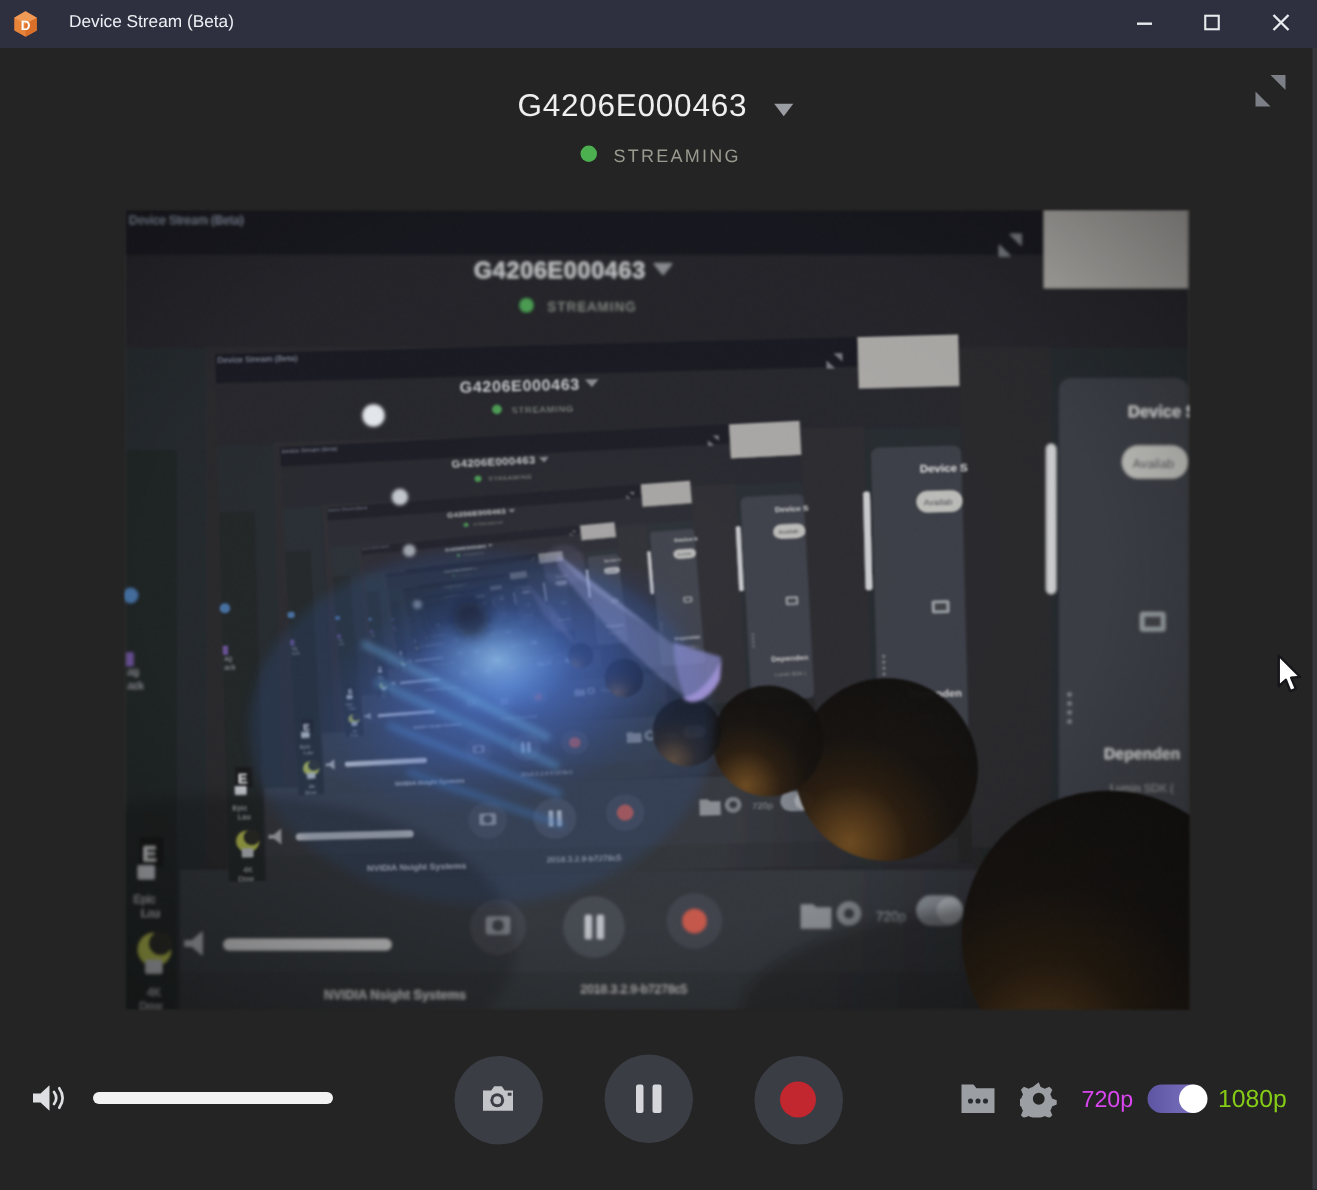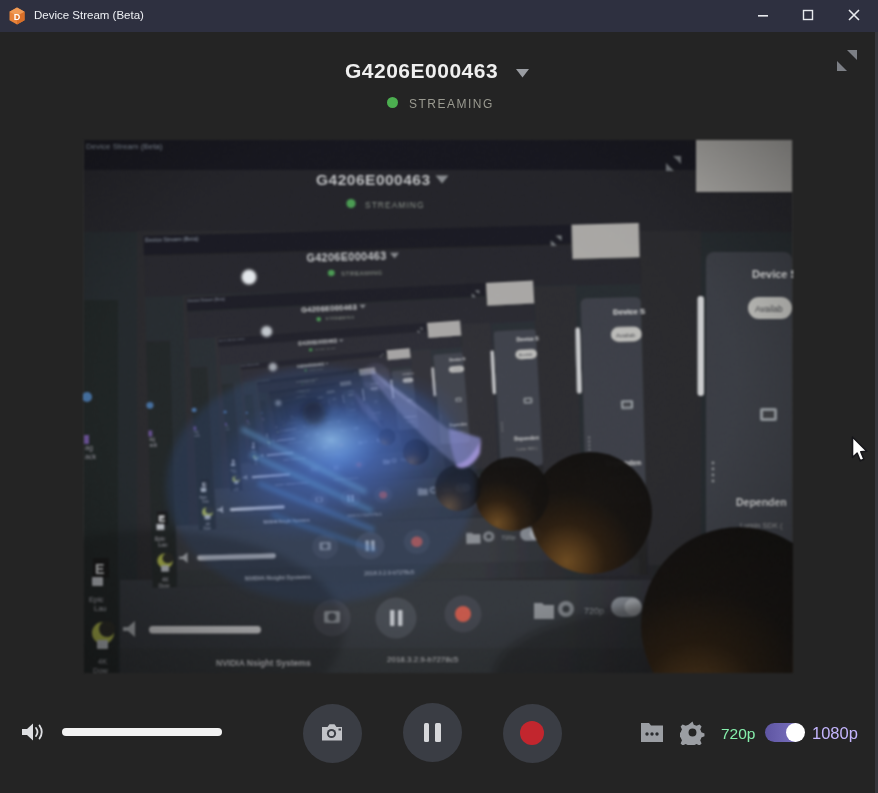--- a/index.html
+++ b/index.html
@@ -11,28 +11,28 @@
   display:flex; align-items:center; justify-content:center; }
 </style></head>
 <body>
 <div class="abs" id="titlebar">
  <svg class="abs" style="left:8px;top:7px" width="18" height="18" viewBox="0 0 18 18">
   <path d="M9 0.5 L16.5 4.75 L16.5 13.25 L9 17.5 L1.5 13.25 L1.5 4.75 Z" fill="#e8833a"></path>
   <path d="M9 0.5 L16.5 4.75 L9 9 L1.5 4.75 Z" fill="#f09a55"></path>
   <path d="M9 9 L16.5 4.75 L16.5 13.25 L9 17.5 Z" fill="#d96f28"></path>
   <text x="9" y="13" font-size="9" font-weight="bold" fill="#fff" text-anchor="middle" font-family="Liberation Sans">D</text>
  </svg>
- <div class="abs" style="left:34px;top:9px;font-size:11.5px;color:#eef0f4">Device Stream (Beta)</div>
+ <div class="abs" style="left:46px;top:9px;font-size:11.5px;color:#eef0f4">Device Stream (Beta)</div>
  <svg class="abs" style="left:754px;top:0" width="124" height="32" viewBox="0 0 124 32">
   <rect x="4" y="15" width="10" height="1.6" fill="#e8eaee"></rect>
   <rect x="49.5" y="10.5" width="9" height="9" fill="none" stroke="#e8eaee" stroke-width="1.4"></rect>
   <path d="M95 10 L105 20 M105 10 L95 20" stroke="#e8eaee" stroke-width="1.6"></path>
  </svg>
 </div>
-<div class="abs" style="left:345px;top:59px;font-size:21px;font-weight:bold;color:#efefef;letter-spacing:0.5px">G4206E000463</div>
+<div class="abs" style="left:345px;top:59px;font-size:21px;font-weight:normal;color:#efefef;letter-spacing:0.5px">G4206E000463</div>
 <svg class="abs" style="left:516px;top:69px" width="14" height="10">
     <path d="M0 0 L13 0 L6.5 8.5 Z" fill="#9a9da2"></path>
   </svg>
 <div class="abs" style="left:387px;top:97px;width:11px;height:11px;border-radius:50%;background:#4caf50"></div>
 <div class="abs" style="left:409px;top:97px;font-size:12px;color:#9a9a90;letter-spacing:1.5px">STREAMING</div>
 <svg class="abs" style="left:836px;top:49px" width="23" height="24" viewBox="0 0 23 24">
  <path d="M11 1 L21 1 L21 11 Z" fill="#7c7f85"></path>
  <path d="M1 12 L11 22 L1 22 Z" fill="#7c7f85"></path>
 </svg>
 <div class="abs" style="left:875px;top:32px;width:3px;height:761px;background:#35363c"></div>
@@ -298,19 +298,19 @@
 </div>
 <svg class="abs" style="left:640px;top:720px" width="24" height="24" viewBox="0 0 24 24">
  <path d="M1 3 h8 l2,2.5 h12 v16.5 H1 Z" fill="#9b9ea3"></path>
  <circle cx="7" cy="14" r="1.7" fill="#2a2b2e"></circle>
     <circle cx="12" cy="14" r="1.7" fill="#2a2b2e"></circle>
     <circle cx="17" cy="14" r="1.7" fill="#2a2b2e"></circle>
 </svg>
 <svg class="abs" style="left:680px;top:720px" width="25" height="25" viewBox="0 0 24 24">
  <path fill="#9b9ea3" d="M12 1.5 l1.2 3 a8 8 0 0 1 2.6 1.1 l3-1.3 1.9 1.9 -1.3 3 a8 8 0 0 1 1.1 2.6 l3 1.2 0 2.7 -3 1.2 a8 8 0 0 1 -1.1 2.6 l1.3 3 -1.9 1.9 -3-1.3 a8 8 0 0 1 -2.6 1.1 l-1.2 3 -2.7 0 -1.2-3 a8 8 0 0 1 -2.6-1.1 l-3 1.3 -1.9-1.9 1.3-3 a8 8 0 0 1 -1.1-2.6 l-3-1.2 0-2.7 3-1.2 a8 8 0 0 1 1.1-2.6 l-1.3-3 1.9-1.9 3 1.3 a8 8 0 0 1 2.6-1.1 Z M12 8.2 a3.8 3.8 0 1 0 0 7.6 a3.8 3.8 0 1 0 0-7.6 Z"></path>
 </svg>
-<div class="abs" style="left:721px;top:725px;font-size:15.5px;color:#86efac">720p</div>
+<div class="abs" style="left:721px;top:725px;font-size:15.5px;color:#d946ef">720p</div>
 <div class="abs" style="left:765px;top:723px;width:39px;height:19px;border-radius:10px;background:linear-gradient(90deg,#5e55a2,#8077c4)"></div>
 <div class="abs" style="left:786px;top:723px;width:19px;height:19px;border-radius:50%;background:#fff"></div>
-<div class="abs" style="left:812px;top:724px;font-size:16.5px;color:#c4b5fd">1080p</div>
+<div class="abs" style="left:812px;top:724px;font-size:16.5px;color:#84cc16">1080p</div>
 
 <svg class="abs" style="left:845px;top:433px" width="24" height="32" viewBox="0 0 24 32">
  <path d="M7.5 4 L7.5 24.5 L12.2 20.2 L15.2 27.8 L18.9 26.2 L15.8 18.8 L21.8 18.3 Z" fill="#fff" stroke="#16161a" stroke-width="1.6" stroke-linejoin="round"></path>
 </svg>
 </body></html>

